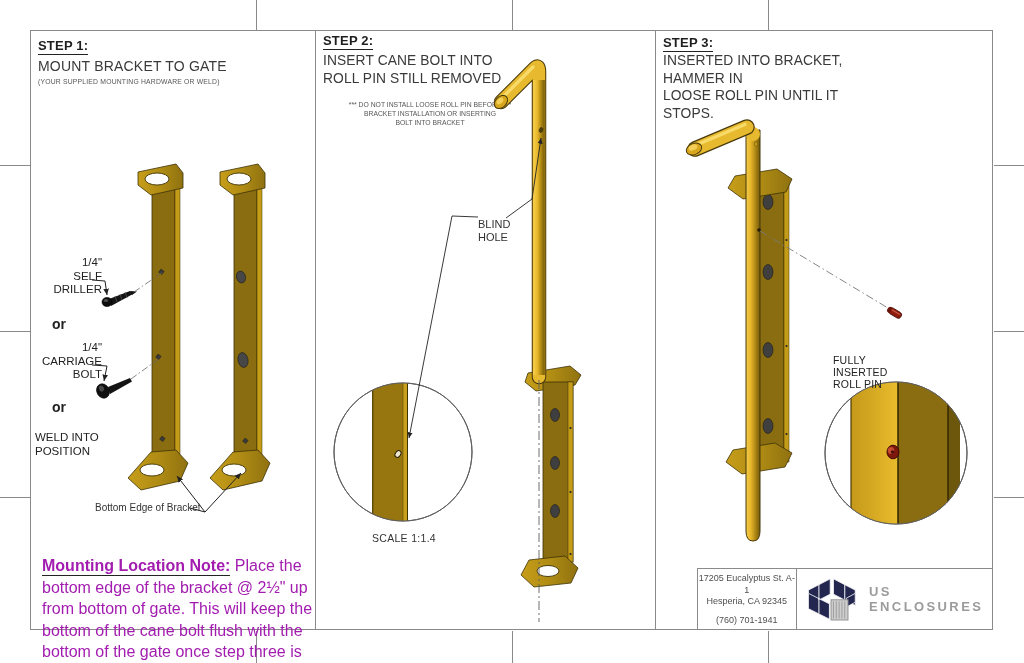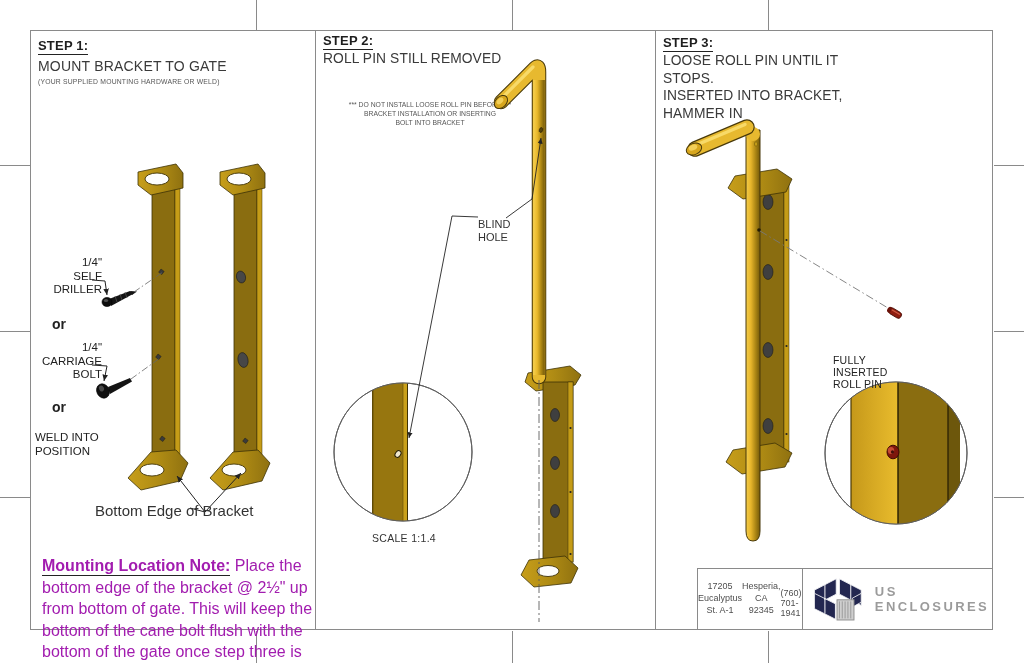--- a/index.html
+++ b/index.html
@@ -13,31 +13,31 @@
   .vdiv { position:absolute; top:30px; width:1px; height:600px; background:#8a8a8a; }
   .u { border-bottom:1.3px solid #222; padding-bottom:1px; }
   .step-head { font-size:13px; font-weight:bold; color:#1e1e1e; letter-spacing:.2px; display:inline-block; }
   .step-title { font-size:14px; color:#3a3a3a; margin-top:3px; letter-spacing:.2px; }
   .step-sub { font-size:6.8px; color:#555; margin-top:4px; letter-spacing:.2px; }
   .s23-line { font-size:13.8px; line-height:17.5px; color:#3a3a3a; letter-spacing:.1px; }
   .warn { font-size:6.8px; line-height:8.8px; color:#555; text-align:center; }
   .opt-label { font-size:11.5px; line-height:13.5px; color:#222; text-align:right; }
   .left-label { font-size:11.5px; line-height:14px; color:#222; }
   .or { font-size:14px; font-weight:bold; color:#222; }
-  .callout { font-size:15px; color:#333; }
+  .callout { font-size:10px; color:#333; }
   .blind { font-size:11px; line-height:13px; color:#333; }
   .scale { font-size:10.5px; color:#333; letter-spacing:.3px; text-align:center; }
   .detail-label { font-size:10.5px; color:#222; letter-spacing:.2px; }
   .note { font-size:16px; line-height:1.35; color:#a21caf; }
   .note .nt { font-weight:bold; }
   .sheet-title { font-size:14px; color:#2e2e2e; text-align:right; letter-spacing:.4px; }
   .title-box { position:absolute; left:697px; top:568px; width:296px; height:62px;
                border:1px solid #8a8a8a; display:flex; }
   .tb-left { width:113px; height:100%; border-right:1px solid #8a8a8a;
-             display:flex; flex-direction:row; justify-content:center; align-items:center; }
+             display:flex; flex-direction:column; justify-content:center; align-items:center; }
   .addr { font-size:9px; color:#4f4f4f; text-align:center; line-height:1.3; }
   .phone { font-size:9px; color:#4f4f4f; margin-top:7px; }
   .tb-right { flex:1; display:flex; align-items:center; padding-left:9px; }
   .brand { font-size:13px; color:#9b9b9b; letter-spacing:2.4px; font-weight:600; margin-left:10px; }
   svg { display:block; }
 </style>
 </head>
 <body>
 
 <div class="page">
@@ -143,20 +143,21 @@
   </div>
   <div class="abs callout" style="left:95px;top:502px">Bottom Edge of Bracket</div>
 
   <div class="abs note" style="left:42px;top:555px;width:276px">
     <span class="nt u">Mounting Location Note:</span>
     <span>Place the bottom edge of the bracket @ 2½" up from bottom of gate. This will keep the bottom of the cane bolt flush with the bottom of the gate once step three is completed</span>
   </div>
 
   <div class="abs" style="left:323px;top:31px">
     <div><span class="step-head u">STEP 2:</span></div>
+    <div class="s23-line" style="margin-top:2px">INSERT CANE BOLT INTO</div>
     <div class="s23-line">ROLL PIN STILL REMOVED</div>
   </div>
   <div class="abs warn" style="left:327px;top:101px;width:206px">
     <div>*** DO NOT INSTALL LOOSE ROLL PIN BEFORE ***</div>
     <div>BRACKET INSTALLATION OR INSERTING</div>
     <div>BOLT INTO  BRACKET</div>
   </div>
 
   <svg class="abs" style="left:315px;top:30px" width="340" height="600" viewBox="0 0 340 600">
     <defs>
@@ -223,22 +224,22 @@
   </svg>
 
   <div class="abs blind" style="left:478px;top:218px">
     <div>BLIND</div>
     <div>HOLE</div>
   </div>
   <div class="abs scale" style="left:345px;top:532px;width:118px">SCALE 1:1.4</div>
 
   <div class="abs" style="left:663px;top:33px">
     <div><span class="step-head u">STEP 3:</span></div>
+    <div class="s23-line">INSERTED INTO BRACKET, HAMMER IN</div>
     <div class="s23-line">LOOSE ROLL PIN UNTIL IT STOPS.</div>
-    <div class="s23-line">INSERTED INTO BRACKET, HAMMER IN</div>
   </div>
 
   <svg class="abs" style="left:655px;top:100px" width="338" height="460" viewBox="0 0 338 460">
     <defs>
       <linearGradient id="rodGrad3" x1="0" y1="0" x2="1" y2="0">
         <stop offset="0" stop-color="#f4cd4a"></stop>
           <stop offset=".35" stop-color="#e7b52a"></stop>
         <stop offset=".7" stop-color="#a98413"></stop>
           <stop offset="1" stop-color="#74590a"></stop>
       </linearGradient>

